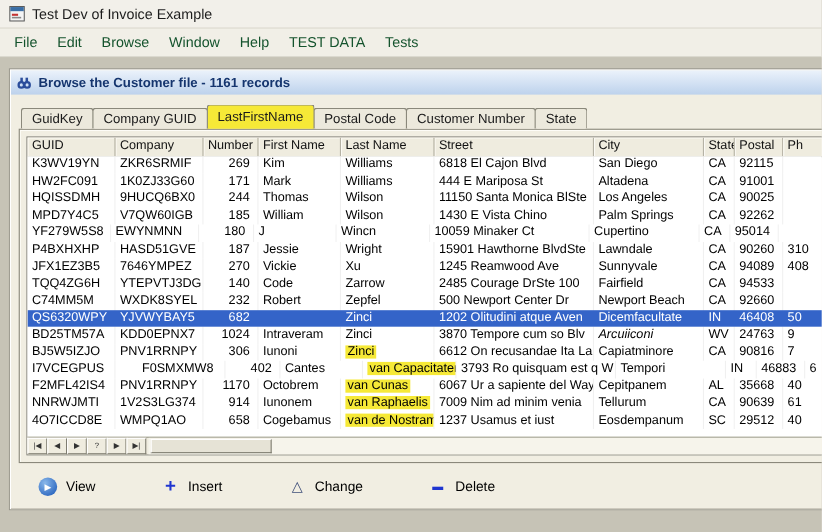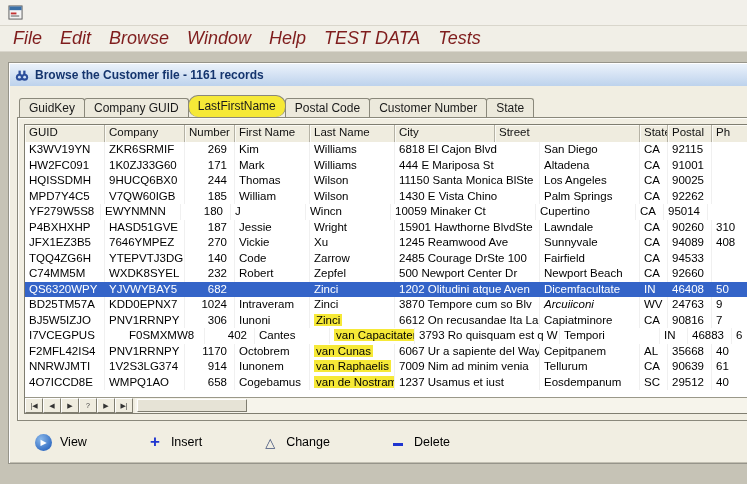--- a/index.html
+++ b/index.html
@@ -14,21 +14,21 @@
     background:#f2f0ea;border-bottom:1px solid #d9d6cc;
     display:flex;align-items:center;gap:6px;padding-left:8px;box-sizing:border-box;
   }
   .title-text{font-size:13px;color:#1c1c1c;}
   .icon-wrap{display:inline-flex;align-items:center;justify-content:center;}
   .menubar{
     position:absolute;top:26px;left:0;right:0;height:26px;
     background:#f1efe7;border-bottom:1px solid #d9d6cc;
     display:flex;align-items:center;padding-left:4px;box-sizing:border-box;
   }
-  .menu-item{padding:4px 9px;font-size:18px;color:#7f1d1d;cursor:default;font-style:italic;}
+  .menu-item{padding:4px 9px;font-size:13px;color:#14532d;cursor:default;}
   .mdi{position:absolute;top:52px;left:0;right:0;bottom:0;background:#c6c3b6;}
 
   
   .child{
     position:absolute;left:8px;top:10px;width:758px;height:400px;
     background:#f1eee2;border:1px solid #96948a;
     box-shadow:inset 1px 1px 0 #ffffff, inset -1px -1px 0 #c2bfb2;
   }
   .child-titlebar{
     position:absolute;top:1px;left:1px;right:1px;height:22px;
@@ -37,21 +37,21 @@
   }
   .child-title{font-size:12px;font-weight:bold;color:#15356e;}
 
   
   .tabstrip{position:absolute;left:10px;top:33px;height:21px;display:flex;align-items:flex-end;z-index:3;}
   .tab{
     height:18px;line-height:18px;padding:0 9px;font-size:12px;color:#1a1a1a;
     background:#ece9dc;border:1px solid #8a887b;border-bottom:none;
     border-radius:3px 3px 0 0;margin-right:-1px;position:relative;cursor:default;
   }
-  .tab.selected{height:21px;line-height:21px;background:#f1eee2;z-index:2;border-radius:10px;}
+  .tab.selected{height:21px;line-height:21px;background:#f1eee2;z-index:2;}
   .tab.hl{background:var(--hl,#f6e937);}
 
   
   .sheet{
     position:absolute;left:8px;top:54px;width:744px;height:304px;
     border:1px solid #8a887b;background:#f1eee2;
     box-shadow:inset 1px 1px 0 #fdfcf7;box-sizing:border-box;
   }
   .listbox{
     position:absolute;left:6px;top:6px;bottom:6px;width:730px;
@@ -107,20 +107,21 @@
 
   <div class="titlebar">
     <span class="icon-wrap">
       <svg width="15" height="15" viewBox="0 0 16 16">
         <rect x="1" y="1" width="14" height="14" fill="#f4f4f4" stroke="#5a5a5a"></rect>
         <rect x="1.5" y="1.5" width="13" height="4" fill="#3a6ea5"></rect>
         <rect x="3" y="8" width="6" height="2" fill="#c33333"></rect>
         <rect x="3" y="11" width="9" height="1.5" fill="#888888"></rect>
       </svg>
     </span>
+    <span class="title-text">Test Dev of Invoice Example</span>
   </div>
 
   <div class="menubar">
       <span class="menu-item">File</span>
       <span class="menu-item">Edit</span>
       <span class="menu-item">Browse</span>
       <span class="menu-item">Window</span>
       <span class="menu-item">Help</span>
       <span class="menu-item">TEST DATA</span>
       <span class="menu-item">Tests</span>
@@ -153,22 +154,22 @@
         </div>
 
       <div class="sheet">
         <div class="listbox">
           <div class="list-header">
               <div class="hcell" style="width: 80px;">GUID</div>
               <div class="hcell" style="width: 80px;">Company</div>
               <div class="hcell" style="width: 50px;">Number</div>
               <div class="hcell" style="width: 75px;">First Name</div>
               <div class="hcell" style="width: 85px;">Last Name</div>
+              <div class="hcell" style="width: 145px;">Street</div>
               <div class="hcell" style="width: 100px;">City</div>
-              <div class="hcell" style="width: 145px;">Street</div>
               <div class="hcell" style="width: 28px;">State</div>
               <div class="hcell" style="width: 44px;">Postal</div>
               <div class="hcell" style="width: 45px;">Ph</div>
             </div>
           <div class="list-body">
               <div class="row">
                 <div class="cell" style="width: 80px;">K3WV19YN</div>
                 <div class="cell" style="width: 80px;">ZKR6SRMIF</div>
                 <div class="cell num" style="width: 50px;">269</div>
                 <div class="cell" style="width: 75px;">Kim</div>

